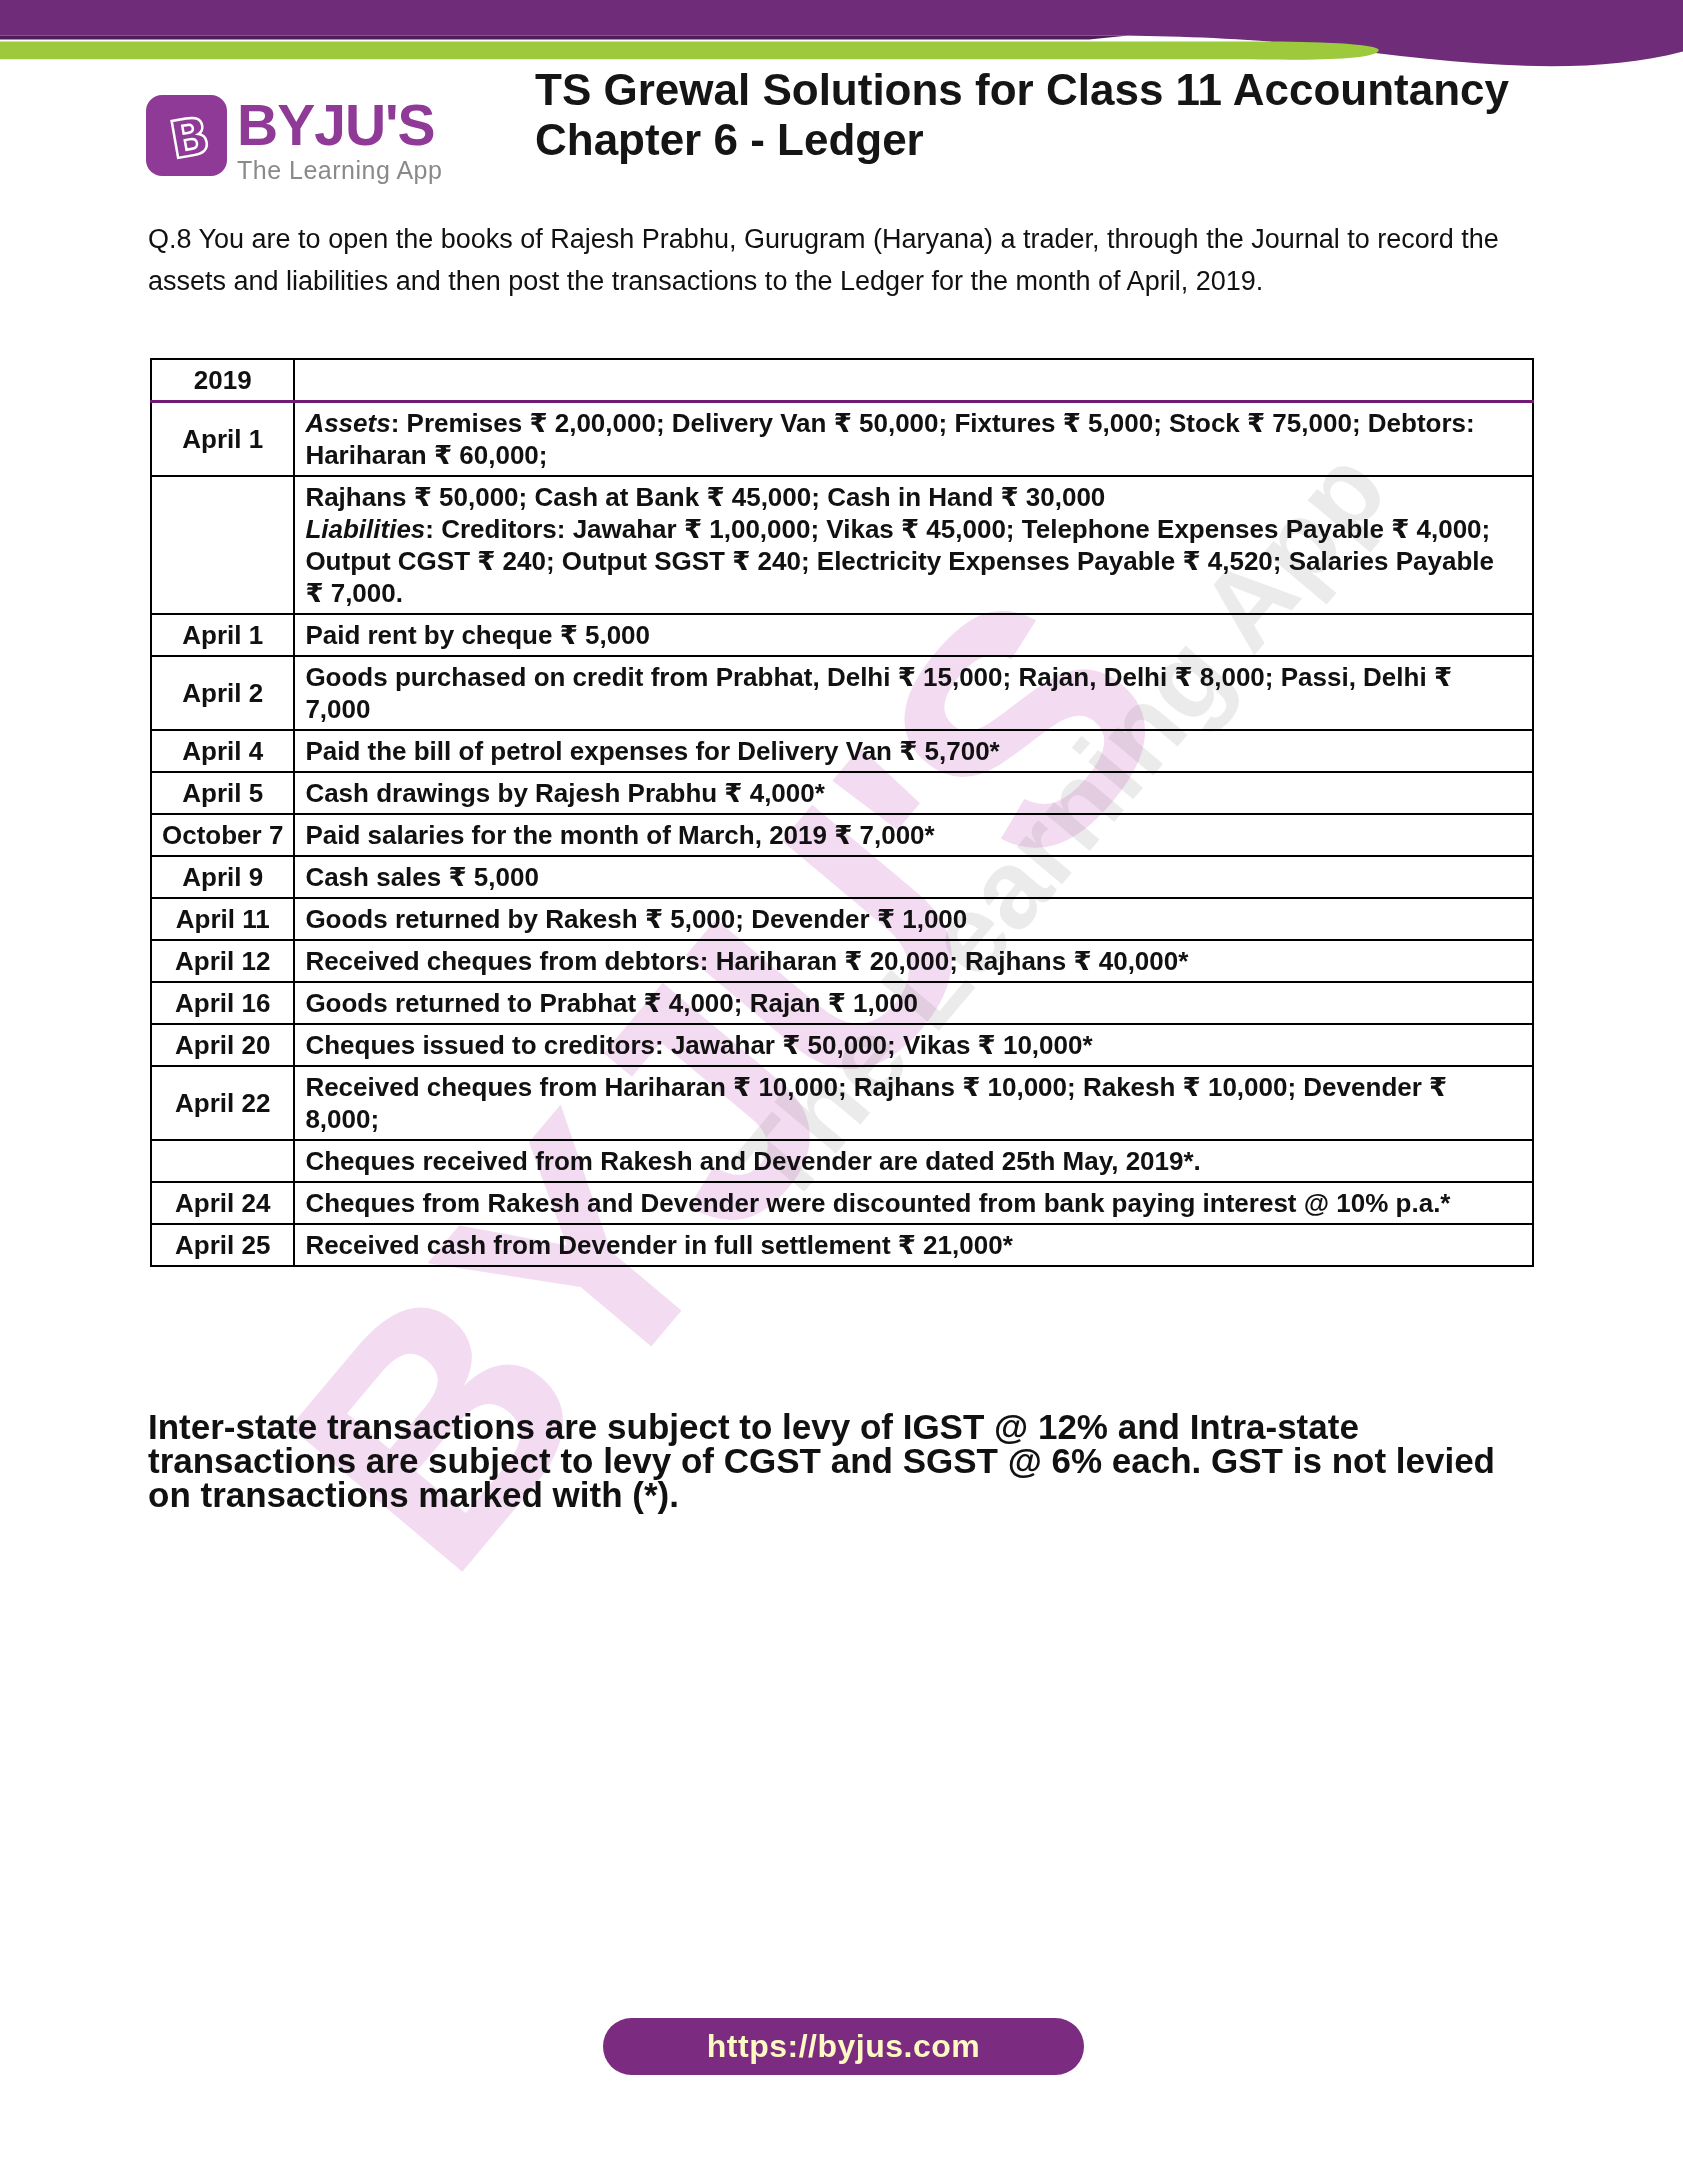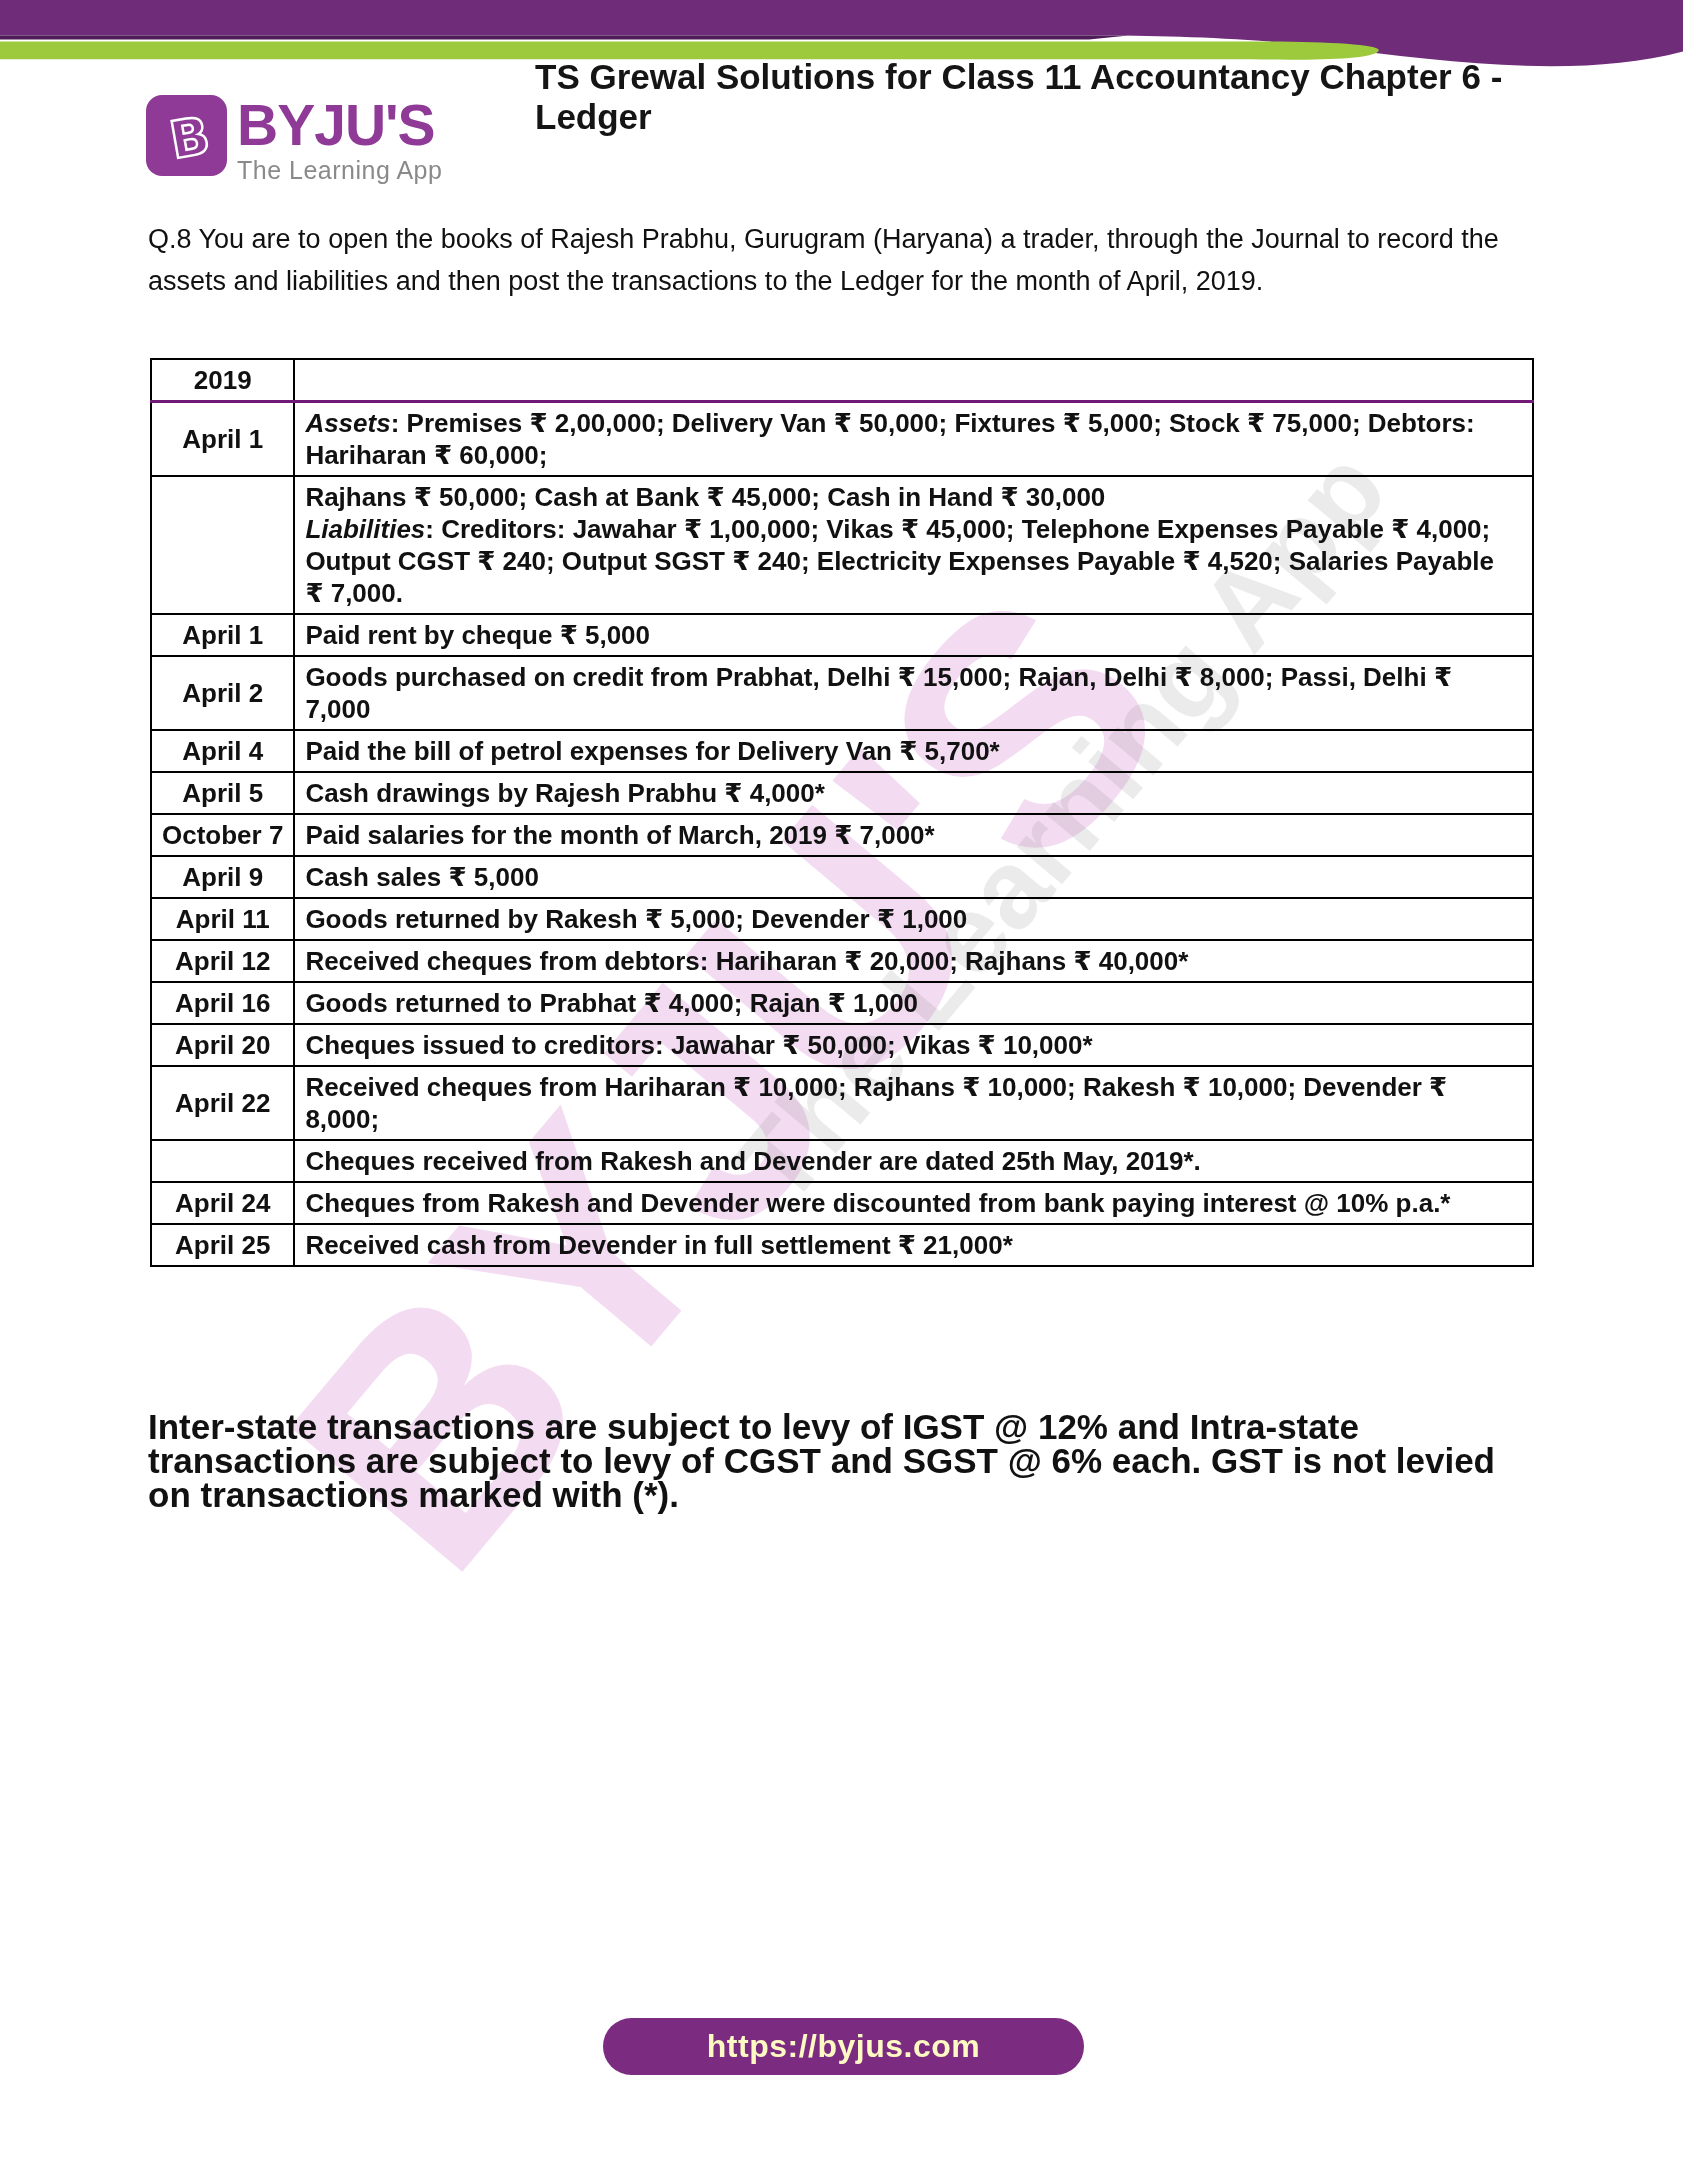--- a/index.html
+++ b/index.html
@@ -10,21 +10,21 @@
   }
   
   .header-wave{position:absolute;top:0;left:0;width:1683px;height:89px;z-index:3;}
   
   .logo{position:absolute;left:146px;top:95px;display:flex;align-items:flex-start;z-index:2;}
   .logo-tile{width:81px;height:81px;border-radius:16px;background:#8e3a96;display:flex;align-items:center;justify-content:center;}
   .logo-textcol{margin-left:10px;}
   .brand-text{font-size:57px;font-weight:bold;color:#8e3a96;letter-spacing:-1px;line-height:57px;margin-top:2px;}
   .brand-tagline{font-size:25px;color:#8a8a8a;margin-top:2px;letter-spacing:0.5px;}
   
-  .page-title{position:absolute;left:535px;top:57px;width:1089px;font-size:35px;font-weight:bold;color:#151515;z-index:2;}
+  .page-title{position:absolute;left:535px;top:65px;width:1089px;font-size:44px;font-weight:bold;color:#151515;z-index:2;}
   
   .question{position:absolute;left:148px;top:218px;width:1398px;font-size:27px;font-weight:normal;line-height:42px;color:#111;z-index:2;}
   
   .tablewrap{position:absolute;left:150px;top:358px;z-index:2;}
   table.txn{border-collapse:collapse;width:1384px;background:transparent;}
   table.txn td{border:2px solid #000;font-size:26px;font-weight:bold;line-height:32px;padding:4px 10px;vertical-align:middle;}
   td.date-cell{width:102px;text-align:center;white-space:nowrap;}
   td.desc-cell{text-align:left;}
   tr.year-row td{border-bottom:3px solid #701a75;}
   .seg-italic{font-style:italic;}

